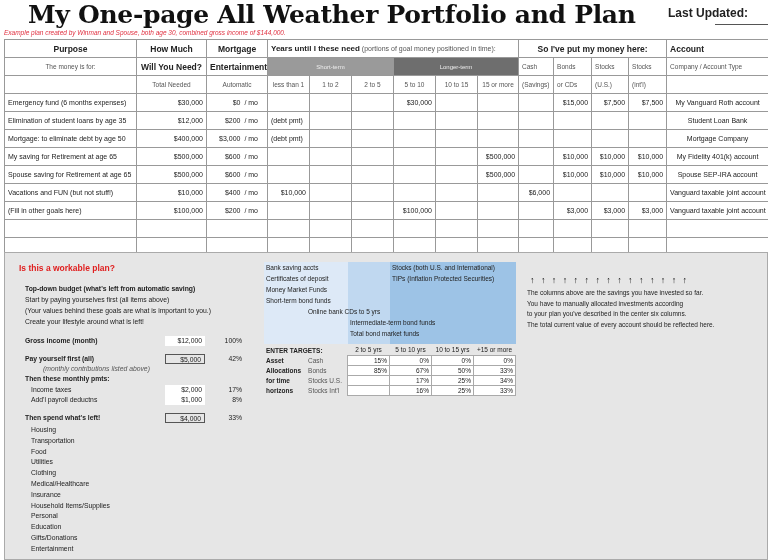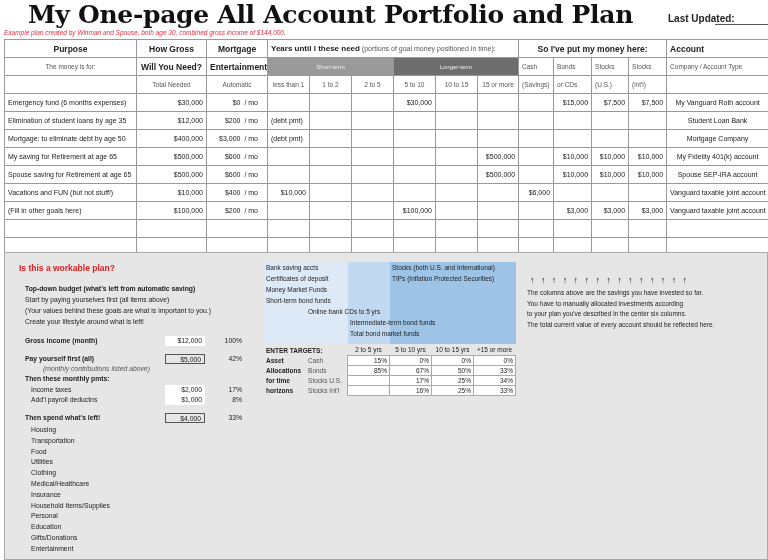--- a/index.html
+++ b/index.html
@@ -1,18 +1,18 @@
 <!DOCTYPE html>
 <html><head>
 <meta charset="utf-8">
 <style>
   * { box-sizing: border-box; margin: 0; padding: 0; }
   body { width: 768px; height: 560px; background: #fff; font-family: "Liberation Sans", sans-serif; position: relative; overflow: hidden; color: #222; }
   .title { position: absolute; left: 28px; top: 0px; font-family: "DejaVu Serif", serif; font-weight: bold; font-size: 25px; letter-spacing: -0.3px; color: #111; }
-  .last-upd { position: absolute; left: 668px; top: 13px; font-size: 10px; font-weight: bold; }
+  .last-upd { position: absolute; left: 668px; top: 6px; font-size: 12px; font-weight: bold; }
   .last-line { position: absolute; left: 715px; top: 24px; width: 53px; border-bottom: 1px solid #555; }
   .subtitle { position: absolute; left: 4px; top: 29px; font-size: 6.5px; font-style: italic; color: #e03040; }
 
   .grid { position: absolute; left: 4px; top: 39px; width: 764px; }
   table.main { border-collapse: collapse; width: 764px; table-layout: fixed; font-size: 7px; }
   table.main td { border: 1px solid #999; height: 18px; padding: 0 3px; white-space: nowrap; overflow: hidden; }
   table.main td.r { text-align: right; }
   table.main td.c { text-align: center; }
   .hdr1 td { height: 13px; border-bottom: none; }
   .hdr2 td { height: 12px; border-top: none; border-bottom: none; }
@@ -45,21 +45,21 @@
   table.targets td { height: 10px; padding: 0 2px; white-space: nowrap; }
   table.targets td.v { background: #fff; text-align: right; border: 1px solid #aaa; width: 42px; }
   table.targets td.hc { text-align: center; }
 
   .arrows { position: absolute; left: 525px; top: 22px; font-size: 9px; letter-spacing: 6.4px; color: #111; }
   .notes { position: absolute; left: 522px; top: 35px; font-size: 6.5px; line-height: 10.5px; }
 </style>
 </head>
 <body>
 
-<div class="title">My One-page All Account Portfolio and Plan</div>
+<div class="title">My One-page All Weather Portfolio and Plan</div>
 <div class="last-upd">Last Updated:</div>
 <div class="last-line"></div>
 <div class="subtitle">Example plan created by Winman and Spouse, both age 30, combined gross income of $144,000.</div>
 
 <div class="grid">
 <table class="main">
   <colgroup>
     <col style="width:132px">
         <col style="width:70px">
         <col style="width:61px">
@@ -71,21 +71,21 @@
         <col style="width:41px">
     <col style="width:35px">
         <col style="width:38px">
         <col style="width:37px">
         <col style="width:38px">
     <col style="width:102px">
   </colgroup>
   <tbody>
         <tr class="hdr1">
     <td class="hbig">Purpose</td>
-    <td class="hbig">How Gross</td>
+    <td class="hbig">How Much</td>
     <td class="hbig">Mortgage</td>
     <td colspan="6" class="thick-l" style="font-size:8px;"><b>Years until I these need</b><span style="font-weight:normal;color:#555;font-size:7px;"> (portions of goal money positioned in time):</span></td>
     <td colspan="4" class="hbig thick-l">So I've put my money here:</td>
     <td class="thick-l" style="font-weight:bold;font-size:8.5px;">Account</td>
   </tr>
   <tr class="hdr2">
     <td class="hsub">The money is for:</td>
     <td class="hbig">Will You Need?</td>
     <td class="hbig">Entertainment</td>
     <td colspan="3" class="term-short thick-l">Short-term</td>

